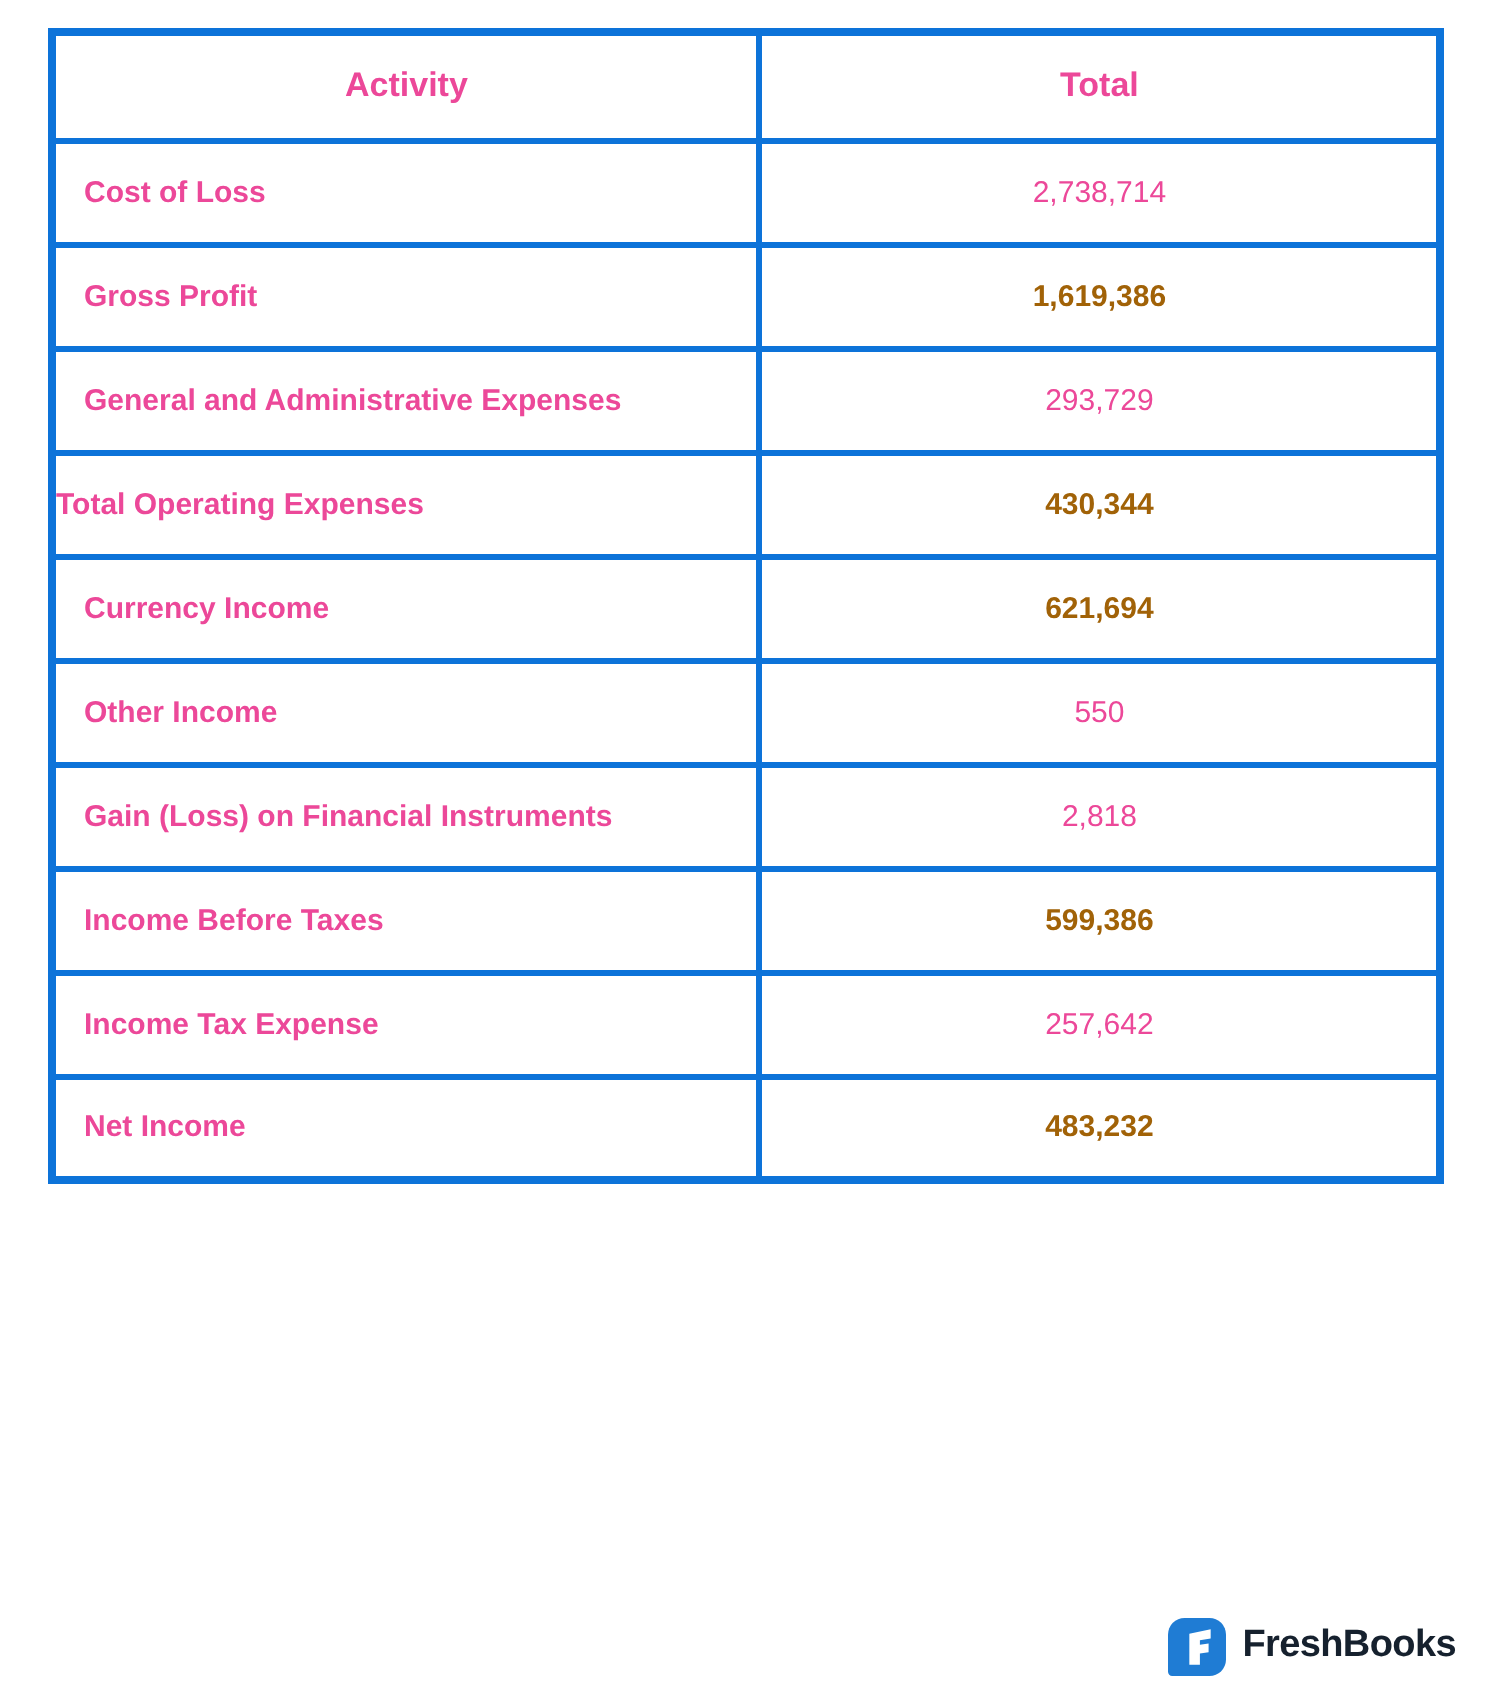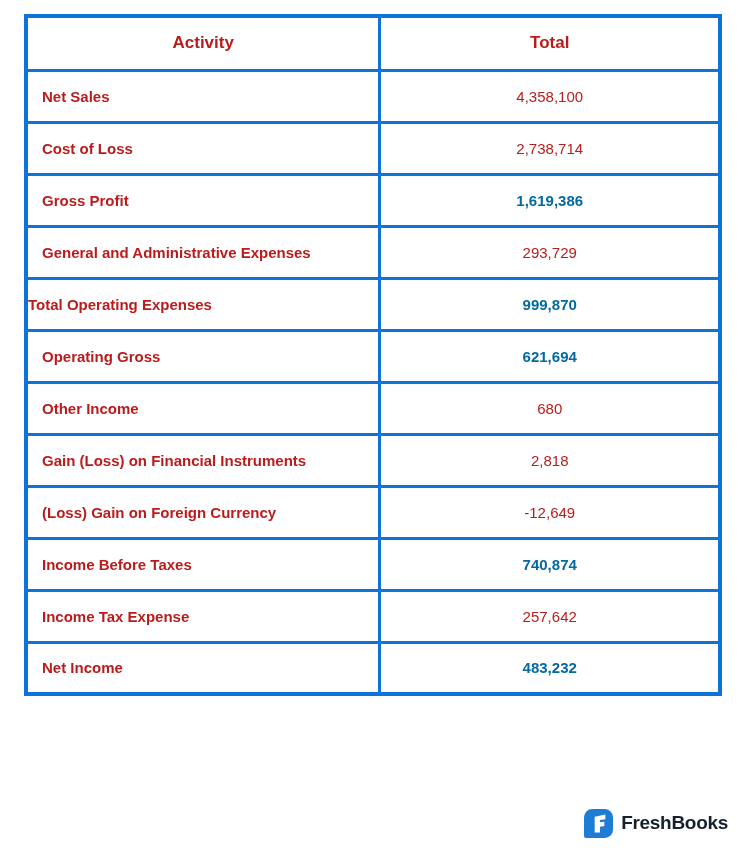--- a/index.html
+++ b/index.html
@@ -19,21 +19,21 @@
   }
   table.statement {
     width: 100%;
     border-collapse: collapse;
     border: 4px solid #0d73d9;
     table-layout: fixed;
   }
   table.statement th,
   table.statement td {
     border: 3px solid #0d73d9;
-    color: #b91c1c;
+    color: #ec4899;
     vertical-align: middle;
   }
   col.col-activity { width: 51%; }
   col.col-amount  { width: 49%; }
   table.statement th {
     height: 54px;
     font-size: 17px;
     font-weight: 700;
     text-align: center;
   }
@@ -50,21 +50,21 @@
   }
   td.amount-cell {
     height: 52px;
     font-size: 15px;
     font-weight: 400;
     text-align: center;
     color: #1c1c1c;
   }
   td.amount-cell.bold {
     font-weight: 700;
-    color: #0369a1;
+    color: #a16207;
   }
   .brand {
     position: absolute;
     right: 22px;
     top: 806px;
     height: 34px;
     display: flex;
     align-items: center;
     gap: 8px;
   }
@@ -90,58 +90,50 @@
       <col class="col-amount">
     </colgroup>
     <thead>
       <tr>
         <th>Activity</th>
         <th>Total</th>
       </tr>
     </thead>
     <tbody>
         <tr>
-          <td class="label-cell">Net Sales</td>
-          <td class="amount-cell">4,358,100</td>
-        </tr>
-        <tr>
           <td class="label-cell">Cost of Loss</td>
           <td class="amount-cell">2,738,714</td>
         </tr>
         <tr>
           <td class="label-cell">Gross Profit</td>
           <td class="amount-cell bold">1,619,386</td>
         </tr>
         <tr>
           <td class="label-cell">General and Administrative Expenses</td>
           <td class="amount-cell">293,729</td>
         </tr>
         <tr>
           <td class="label-cell centered">Total Operating Expenses</td>
-          <td class="amount-cell bold">999,870</td>
+          <td class="amount-cell bold">430,344</td>
         </tr>
         <tr>
-          <td class="label-cell">Operating Gross</td>
+          <td class="label-cell">Currency Income</td>
           <td class="amount-cell bold">621,694</td>
         </tr>
         <tr>
           <td class="label-cell">Other Income</td>
-          <td class="amount-cell">680</td>
+          <td class="amount-cell">550</td>
         </tr>
         <tr>
           <td class="label-cell">Gain (Loss) on Financial Instruments</td>
           <td class="amount-cell">2,818</td>
         </tr>
         <tr>
-          <td class="label-cell">(Loss) Gain on Foreign Currency</td>
-          <td class="amount-cell">-12,649</td>
-        </tr>
-        <tr>
           <td class="label-cell">Income Before Taxes</td>
-          <td class="amount-cell bold">740,874</td>
+          <td class="amount-cell bold">599,386</td>
         </tr>
         <tr>
           <td class="label-cell">Income Tax Expense</td>
           <td class="amount-cell">257,642</td>
         </tr>
         <tr>
           <td class="label-cell">Net Income</td>
           <td class="amount-cell bold">483,232</td>
         </tr>
       </tbody>

